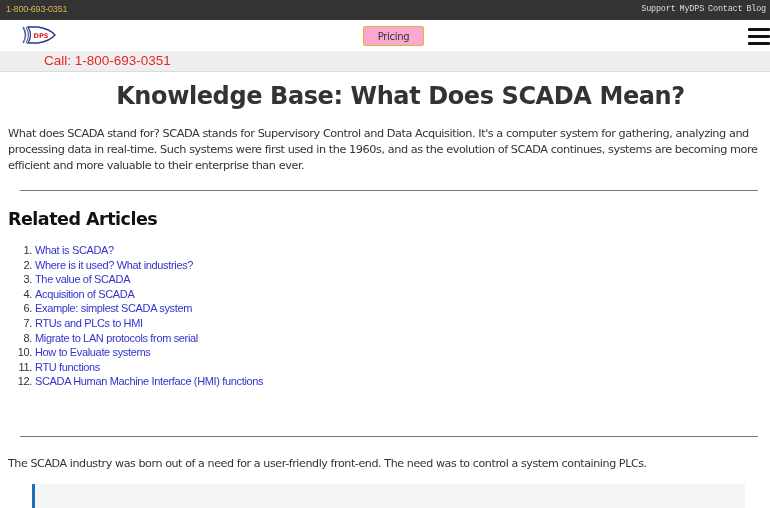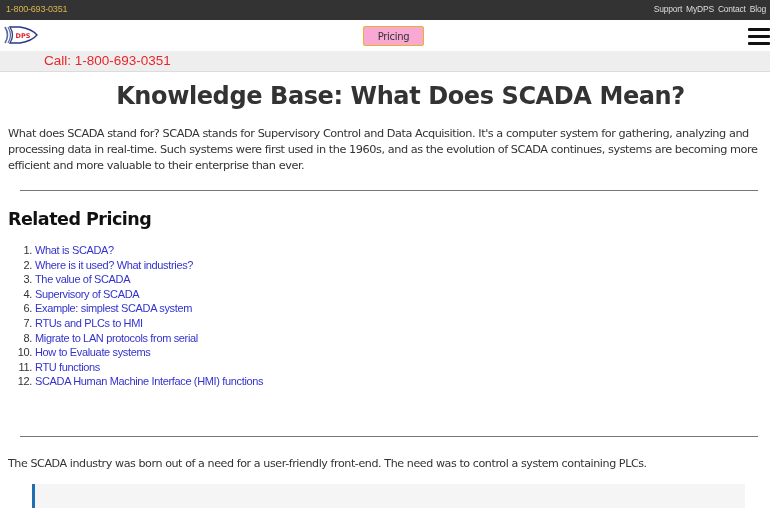--- a/index.html
+++ b/index.html
@@ -2,24 +2,24 @@
 <html><head>
 <meta charset="utf-8">
 <style>
   * { box-sizing: border-box; margin: 0; padding: 0; }
   html, body { width: 770px; height: 508px; overflow: hidden; background: #ffffff; }
   body { font-family: "DejaVu Sans", sans-serif; color: #222; position: relative; }
 
   .topbar { position: absolute; left: 0; top: 0; width: 770px; height: 20px; background: #333333; }
   .topbar .phone { position: absolute; left: 6px; top: 4px; font-family: "Liberation Sans", sans-serif; font-size: 9px; color: #d9b550; letter-spacing: -0.2px; }
   .topbar .links { position: absolute; right: 4px; top: 4px; display: flex; gap: 4px; }
-  .topbar .links a { font-family: Liberation Sans, sans-serif; font-size: 8.5px; color: #dddddd; text-decoration: none; letter-spacing: -0.2px; }
+  .topbar .links a { font-family: Liberation Mono, monospace; font-size: 8.5px; color: #dddddd; text-decoration: none; letter-spacing: -0.2px; }
 
   .header { position: absolute; left: 0; top: 20px; width: 770px; height: 31px; background: #ffffff; }
-  .logo { position: absolute; left: 4px; top: 5px; width: 34px; height: 20px; }
+  .logo { position: absolute; left: 22px; top: 5px; width: 34px; height: 20px; }
   .pricing-btn { position: absolute; left: 363px; top: 6px; width: 61px; height: 20px; background: #f9a8d4; border: 1px solid #e6b422; border-radius: 2px; font-family: "DejaVu Sans", sans-serif; font-size: 10px; color: #333; display: flex; align-items: center; justify-content: center; letter-spacing: -0.3px; }
   .hamburger { position: absolute; left: 748px; top: 8px; width: 22px; height: 20px; }
   .hamburger span { display: block; height: 3px; background: #111; margin-bottom: 4px; border-radius: 1px; }
 
   .callbar { position: absolute; left: 0; top: 51px; width: 770px; height: 21px; background: #eeeeee; border-bottom: 1px solid #dcdcdc; }
   .callbar .call { position: absolute; left: 24px; top: 2px; font-family: "Liberation Sans", sans-serif; font-size: 13.5px; color: #e8262a; margin-left: 20px; }
 
   .title { position: absolute; left: 0; top: 82px; width: 770px; text-align: center; font-family: "DejaVu Sans", sans-serif; font-weight: bold; font-size: 24px; color: #333; letter-spacing: -0.4px; padding-left: 31px; }
 
   .intro { position: absolute; left: 8px; top: 126px; width: 756px; font-family: "DejaVu Sans", sans-serif; font-size: 11.3px; line-height: 16px; color: #333; letter-spacing: -0.45px; }
@@ -70,27 +70,27 @@
 <div class="callbar">
   <span class="call">Call: 1-800-693-0351</span>
 </div>
 
 <h1 class="title">Knowledge Base: What Does SCADA Mean?</h1>
 
 <p class="intro">What does SCADA stand for? SCADA stands for Supervisory Control and Data Acquisition. It's a computer system for gathering, analyzing and processing data in real-time. Such systems were first used in the 1960s, and as the evolution of SCADA continues, systems are becoming more efficient and more valuable to their enterprise than ever.</p>
 
 <div class="hr" style="top:190px;"></div>
 
-<h2 class="related-title">Related Pricing</h2>
+<h2 class="related-title">Related Articles</h2>
 
 <ol class="articles">
   <li><span class="num">1.</span><a href="#">What is SCADA?</a></li>
   <li><span class="num">2.</span><a href="#">Where is it used? What industries?</a></li>
   <li><span class="num">3.</span><a href="#">The value of SCADA</a></li>
-  <li><span class="num">4.</span><a href="#">Supervisory of SCADA</a></li>
+  <li><span class="num">4.</span><a href="#">Acquisition of SCADA</a></li>
   <li><span class="num">6.</span><a href="#">Example: simplest SCADA system</a></li>
   <li><span class="num">7.</span><a href="#">RTUs and PLCs to HMI</a></li>
   <li><span class="num">8.</span><a href="#">Migrate to LAN protocols from serial</a></li>
   <li><span class="num">10.</span><a href="#">How to Evaluate systems</a></li>
   <li><span class="num">11.</span><a href="#">RTU functions</a></li>
   <li><span class="num">12.</span><a href="#">SCADA Human Machine Interface (HMI) functions</a></li>
 </ol>
 
 <div class="hr" style="top:436px;"></div>
 

